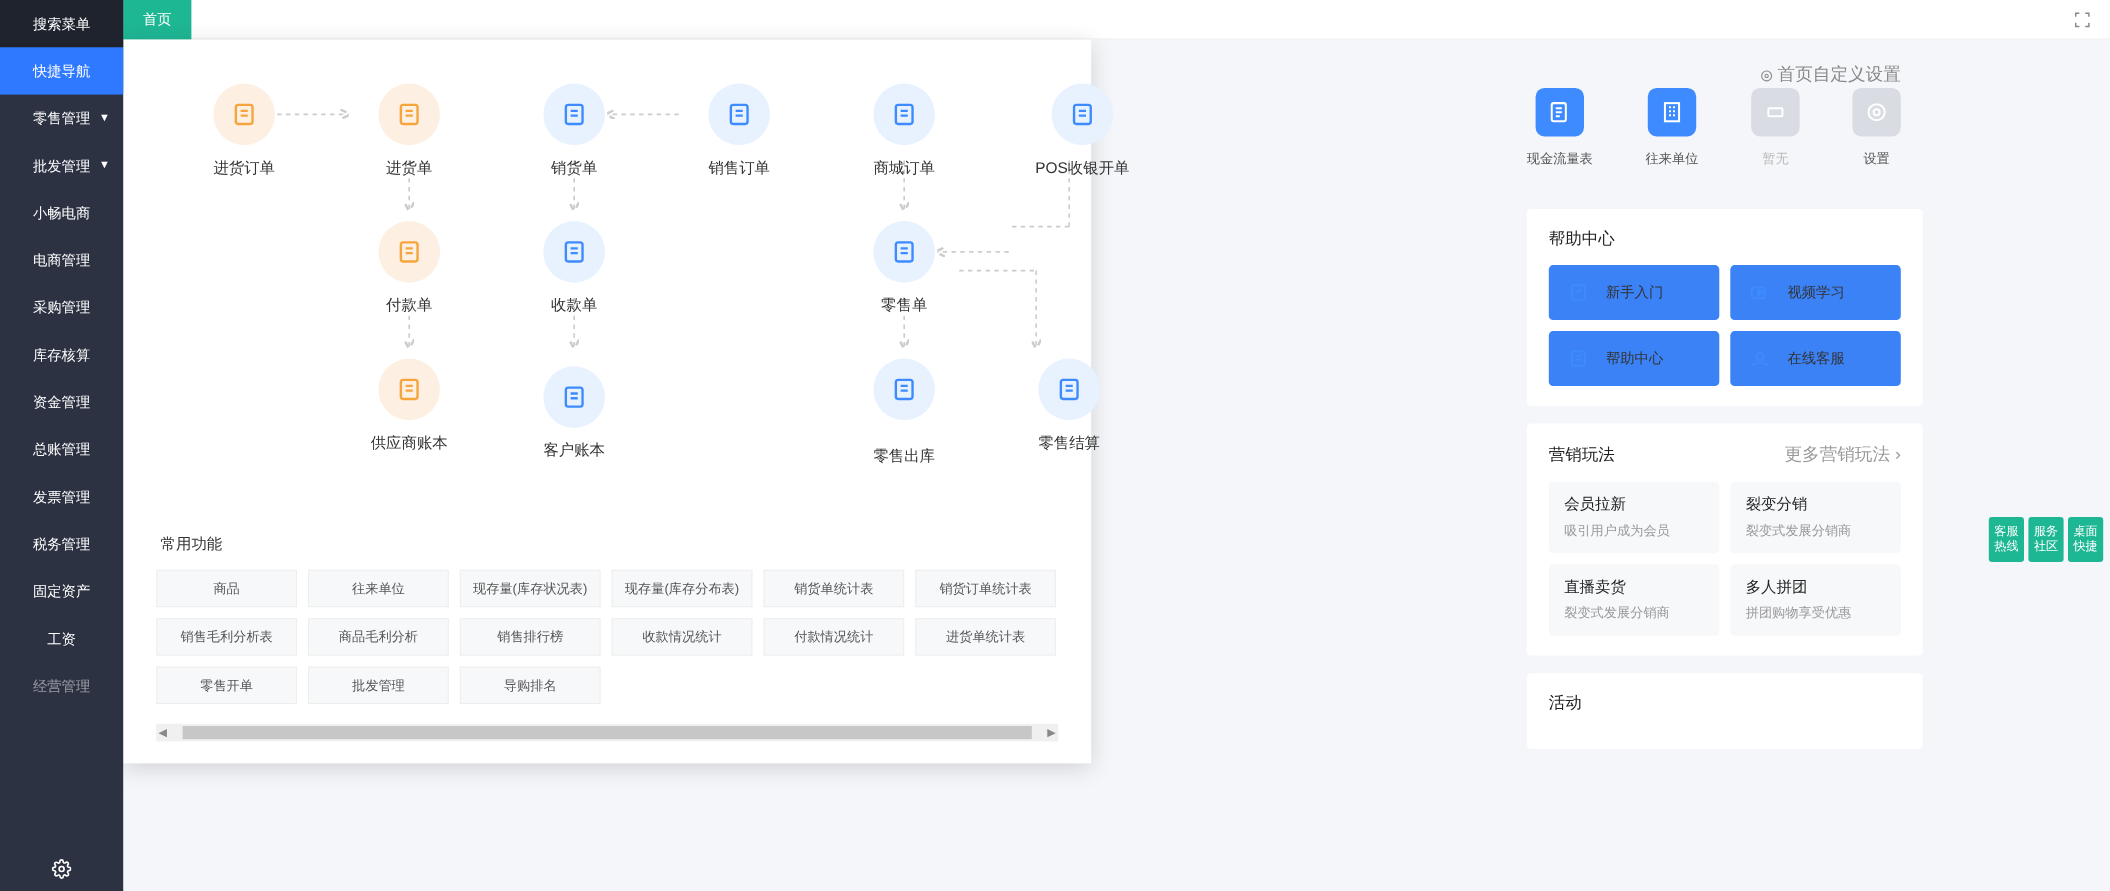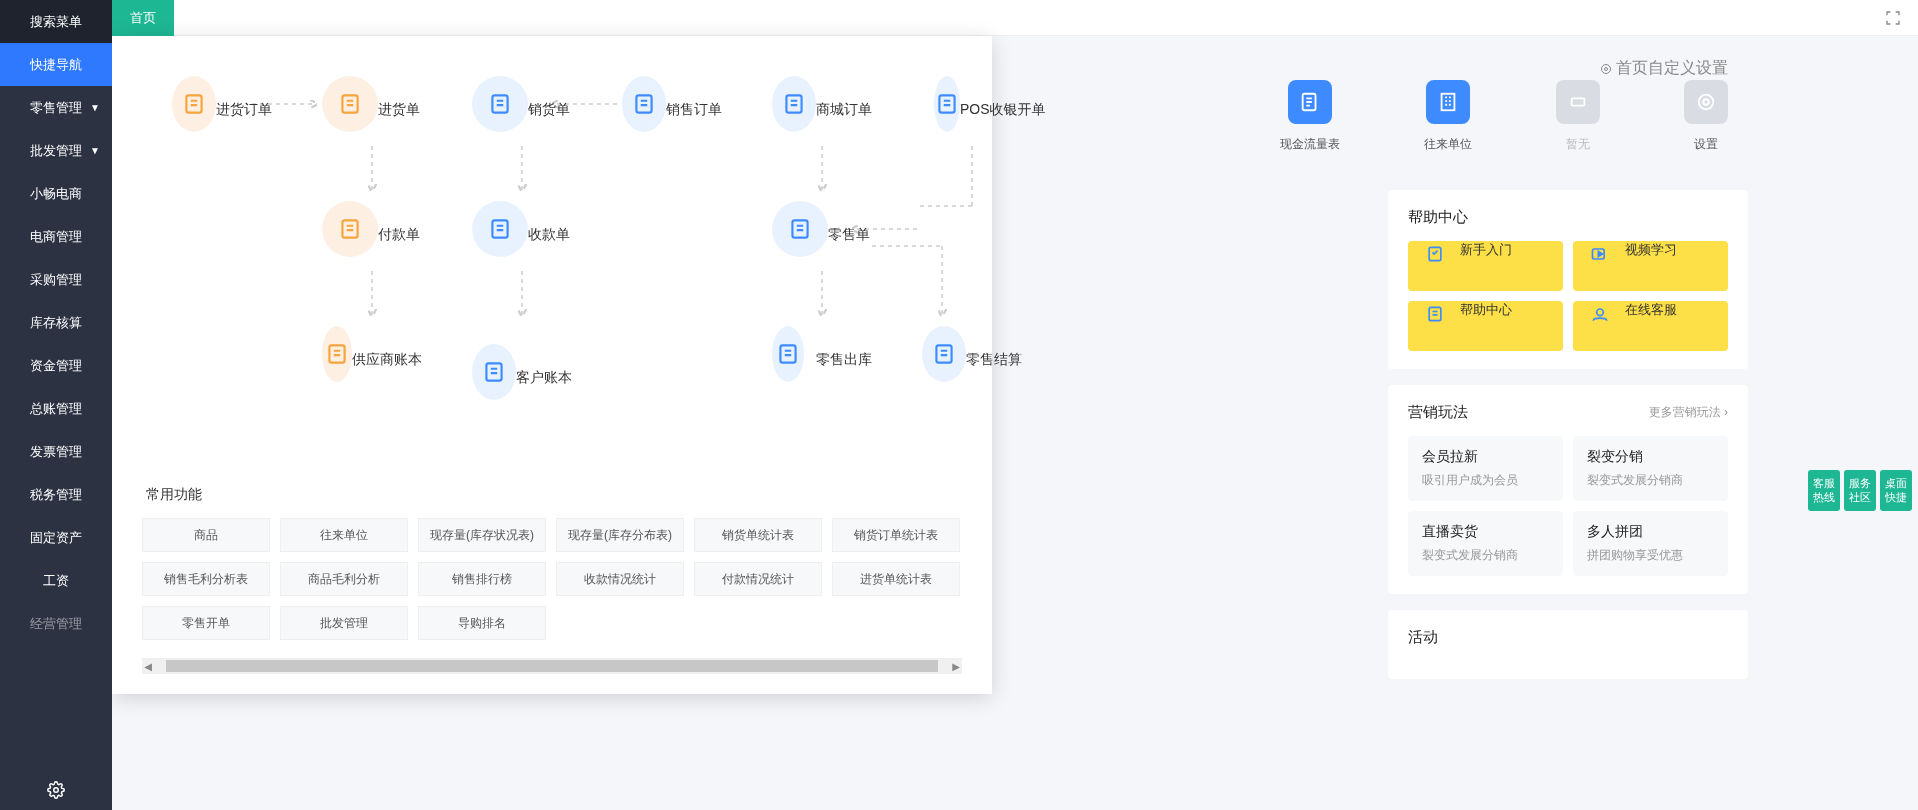--- a/index.html
+++ b/index.html
@@ -11,51 +11,51 @@
 .sidebar-item.active { background: #2e79ff; }
 .sidebar-item .caret { position: absolute; right: 12px; font-size: 10px; }
 .sidebar-bottom { margin-top: auto; height: 40px; display: flex; align-items: center; justify-content: center; color: #fff; font-size: 16px; cursor: pointer; }
 
 .tabbar { position: absolute; left: 112px; top: 0; right: 0; height: 36px; background: #fff; border-bottom: 1px solid #eee; display: flex; align-items: center; }
 .tab { height: 36px; padding: 0 18px; display: flex; align-items: center; font-size: 13px; color: #fff; background: #1eb794; cursor: pointer; }
 .fullscreen-btn { margin-left: auto; margin-right: 10px; width: 30px; height: 30px; display: flex; align-items: center; justify-content: center; color: #888; cursor: pointer; }
 
 .mega-panel { position: absolute; left: 112px; top: 36px; width: 880px; background: #fff; box-shadow: 0 4px 20px rgba(0,0,0,.15); padding: 40px 30px 20px; z-index: 90; }
 .flow-area { position: relative; height: 400px; }
-.flow-node { position: absolute; display: flex; align-items: center; cursor: pointer; width: 100px; }
+.flow-node { position: absolute; display: flex; flex-direction: column; align-items: center; cursor: pointer; width: 100px; }
 .flow-circle { width: 56px; height: 56px; border-radius: 50%; display: flex; align-items: center; justify-content: center; margin-bottom: 12px; }
 .flow-circle.orange { background: #fdf0e3; }
 .flow-circle.orange svg { stroke: #f6a43c; fill: none; }
 .flow-circle.blue { background: #e8f2ff; }
 .flow-circle.blue svg { stroke: #3d8bff; fill: none; }
 .flow-label { font-size: 14px; color: #333; white-space: nowrap; }
 .flow-svg { position: absolute; inset: 0; pointer-events: none; }
 .flow-svg line, .flow-svg path { stroke: #ccc; stroke-width: 1.5; stroke-dasharray: 4 4; fill: none; }
 
 .common-title { font-size: 14px; color: #333; margin: 10px 0 14px 4px; }
 .common-grid { display: grid; grid-template-columns: repeat(6, 128px); gap: 10px; }
 .common-btn { height: 34px; background: #f7f8fa; border: 1px solid #eee; display: flex; align-items: center; justify-content: center; font-size: 12px; color: #555; cursor: pointer; }
 .hscroll { margin-top: 18px; height: 16px; background: #f0f0f0; display: flex; align-items: center; }
 .hscroll .thumb { height: 12px; background: #c7c7c7; flex: 1; margin: 0 12px; }
 .hscroll .arr { width: 12px; height: 12px; display: flex; align-items: center; justify-content: center; font-size: 10px; color: #888; cursor: pointer; }
 
-.top-icons { position: absolute; top: 80px; right: 190px; display: flex; gap: 84px; align-items: flex-start; justify-content: flex-end; }
+.top-icons { position: absolute; top: 80px; right: 190px; display: flex; gap: 48px; align-items: flex-start; justify-content: flex-end; }
 .top-icon { display: flex; flex-direction: column; align-items: center; cursor: pointer; }
 .top-icon .sq { width: 44px; height: 44px; border-radius: 8px; display: flex; align-items: center; justify-content: center; margin-bottom: 12px; }
 .sq.blue { background: #3d8bff; }
 .sq.gray { background: #d9dce2; }
 .top-icon span { font-size: 12px; color: #555; }
 .top-setting { position: absolute; top: 58px; right: 190px; font-size: 16px; color: #888; cursor: pointer; }
 
 .rside { position: absolute; right: 170px; top: 190px; width: 360px; }
 .card { background: #fff; border-radius: 4px; padding: 18px 20px; margin-bottom: 16px; }
 .card-title { font-size: 15px; color: #222; font-weight: 500; margin-bottom: 14px; display: flex; align-items: center; justify-content: space-between;}
-.card-title .more { font-size: 12px; color: #999; cursor: pointer; font-weight: normal; }
+.card-title .more { font-size: 16px; color: #999; cursor: pointer; font-weight: normal; }
 .help-grid { display: grid; grid-template-columns: 1fr 1fr; gap: 10px; }
-.help-item { background: #fde047; height: 50px; display: flex; align-items: flex-start; gap: 12px; padding: 0 14px; cursor: pointer; border-radius: 4px; }
+.help-item { background: #3b82f6; height: 50px; display: flex; align-items: center; gap: 12px; padding: 0 14px; cursor: pointer; border-radius: 4px; }
 .help-item .hi-icon { width: 26px; height: 26px; color: #3d8bff; display: flex; align-items: center; justify-content: center;}
 .help-item span { font-size: 13px; color: #333; }
 .promo-grid { display: grid; grid-template-columns: 1fr 1fr; gap: 10px; }
 .promo-item { background: #f7f8fa; padding: 12px 14px; border-radius: 4px; cursor: pointer; }
 .promo-item .pt { font-size: 14px; color: #222; margin-bottom: 6px; }
 .promo-item .pd { font-size: 12px; color: #999; }
 
 .floaters { position: absolute; right: 6px; top: 470px; display: flex; flex-direction: row; gap: 4px; }
 .floater { width: 32px; background: #1eb794; color: #fff; font-size: 11px; padding: 6px 4px; text-align: center; border-radius: 3px; cursor: pointer; line-height: 1.3; }
 </style>
@@ -252,21 +252,21 @@
         </div>
         <div class="flow-node" style="left: 180px; top: 250px;">
           <div class="flow-circle orange">
             <svg width="26" height="26" viewBox="0 0 24 24" stroke-width="2">
               <rect x="5" y="4" width="14" height="16" rx="2"></rect>
               <path d="M9 9h6M9 13h6"></path>
             </svg>
           </div>
           <div class="flow-label">供应商账本</div>
         </div>
-        <div class="flow-node" style="left: 330px; top: 268px;">
+        <div class="flow-node" style="left: 330px; top: 257px;">
           <div class="flow-circle blue">
             <svg width="26" height="26" viewBox="0 0 24 24" stroke-width="2">
               <rect x="5" y="4" width="14" height="16" rx="2"></rect>
               <path d="M9 9h6M9 13h6"></path>
             </svg>
           </div>
           <div class="flow-label">客户账本</div>
         </div>
         <div class="flow-node" style="left: 630px; top: 250px; gap: 12px;">
           <div class="flow-circle blue">

